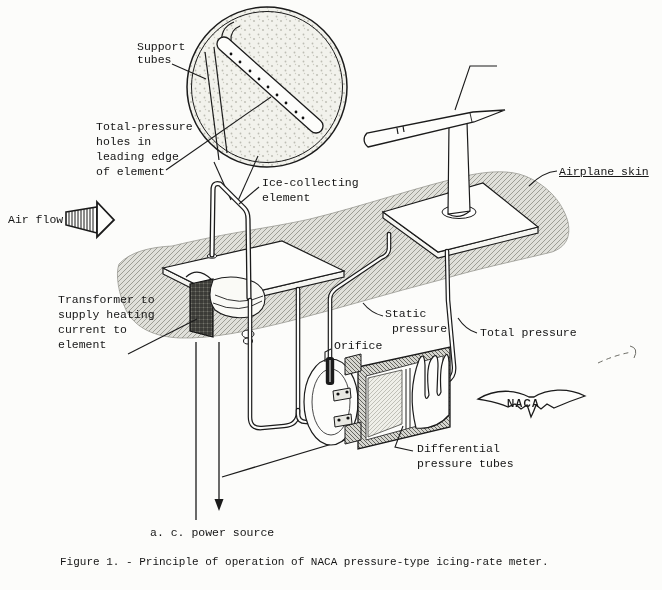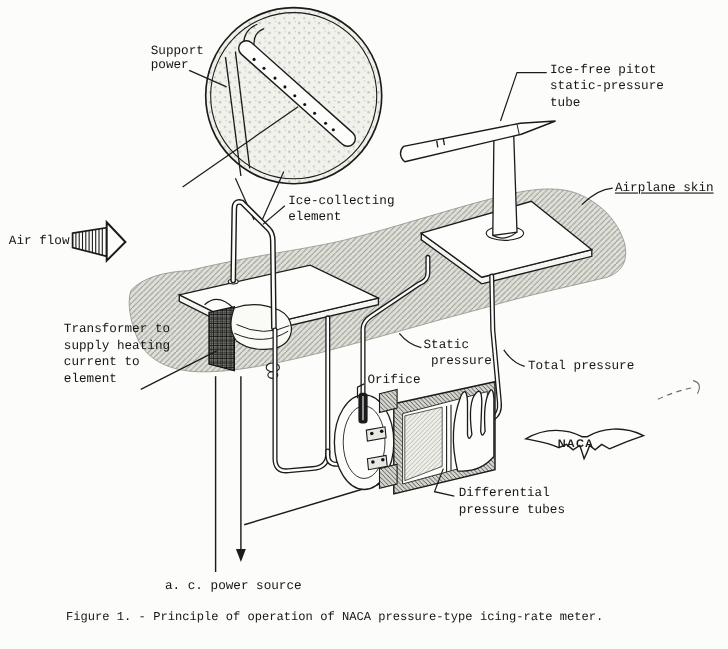--- a/index.html
+++ b/index.html
@@ -215,24 +215,25 @@
           <line x1="84" y1="209.1" x2="84" y2="229.6"></line>
         <line x1="87" y1="208.6" x2="87" y2="230.4"></line>
           <line x1="90" y1="208.1" x2="90" y2="231.2"></line>
         <line x1="93" y1="207.6" x2="93" y2="232"></line>
       </g>
       <polygon points="97,202 114,220 97,237" fill="#fdfdfb" stroke="#1b1b1b" stroke-width="1.8"></polygon>
     </g>
   </svg>
 
   <div class="lbl lh13" style="left:137px; top:40px;">Support
-power</div>
-  <div class="lbl" style="left:500px; top:56px;">Ice-free pitot
-static-pressure
-tube</div>
+tubes</div>
+  <div class="lbl" style="left:96px;  top:119px;">Total-pressure
+holes in
+leading edge
+of element</div>
   <div class="lbl" style="left:559px; top:164px;text-decoration:underline;">Airplane skin</div>
   <div class="lbl" style="left:8px;   top:212px;">Air flow</div>
   <div class="lbl" style="left:262px; top:175px;">Ice-collecting
 element</div>
   <div class="lbl" style="left:58px;  top:292px;">Transformer to
 supply heating
 current to
 element</div>
   <div class="lbl" style="left:385px; top:306px;">Static
  pressure</div>

